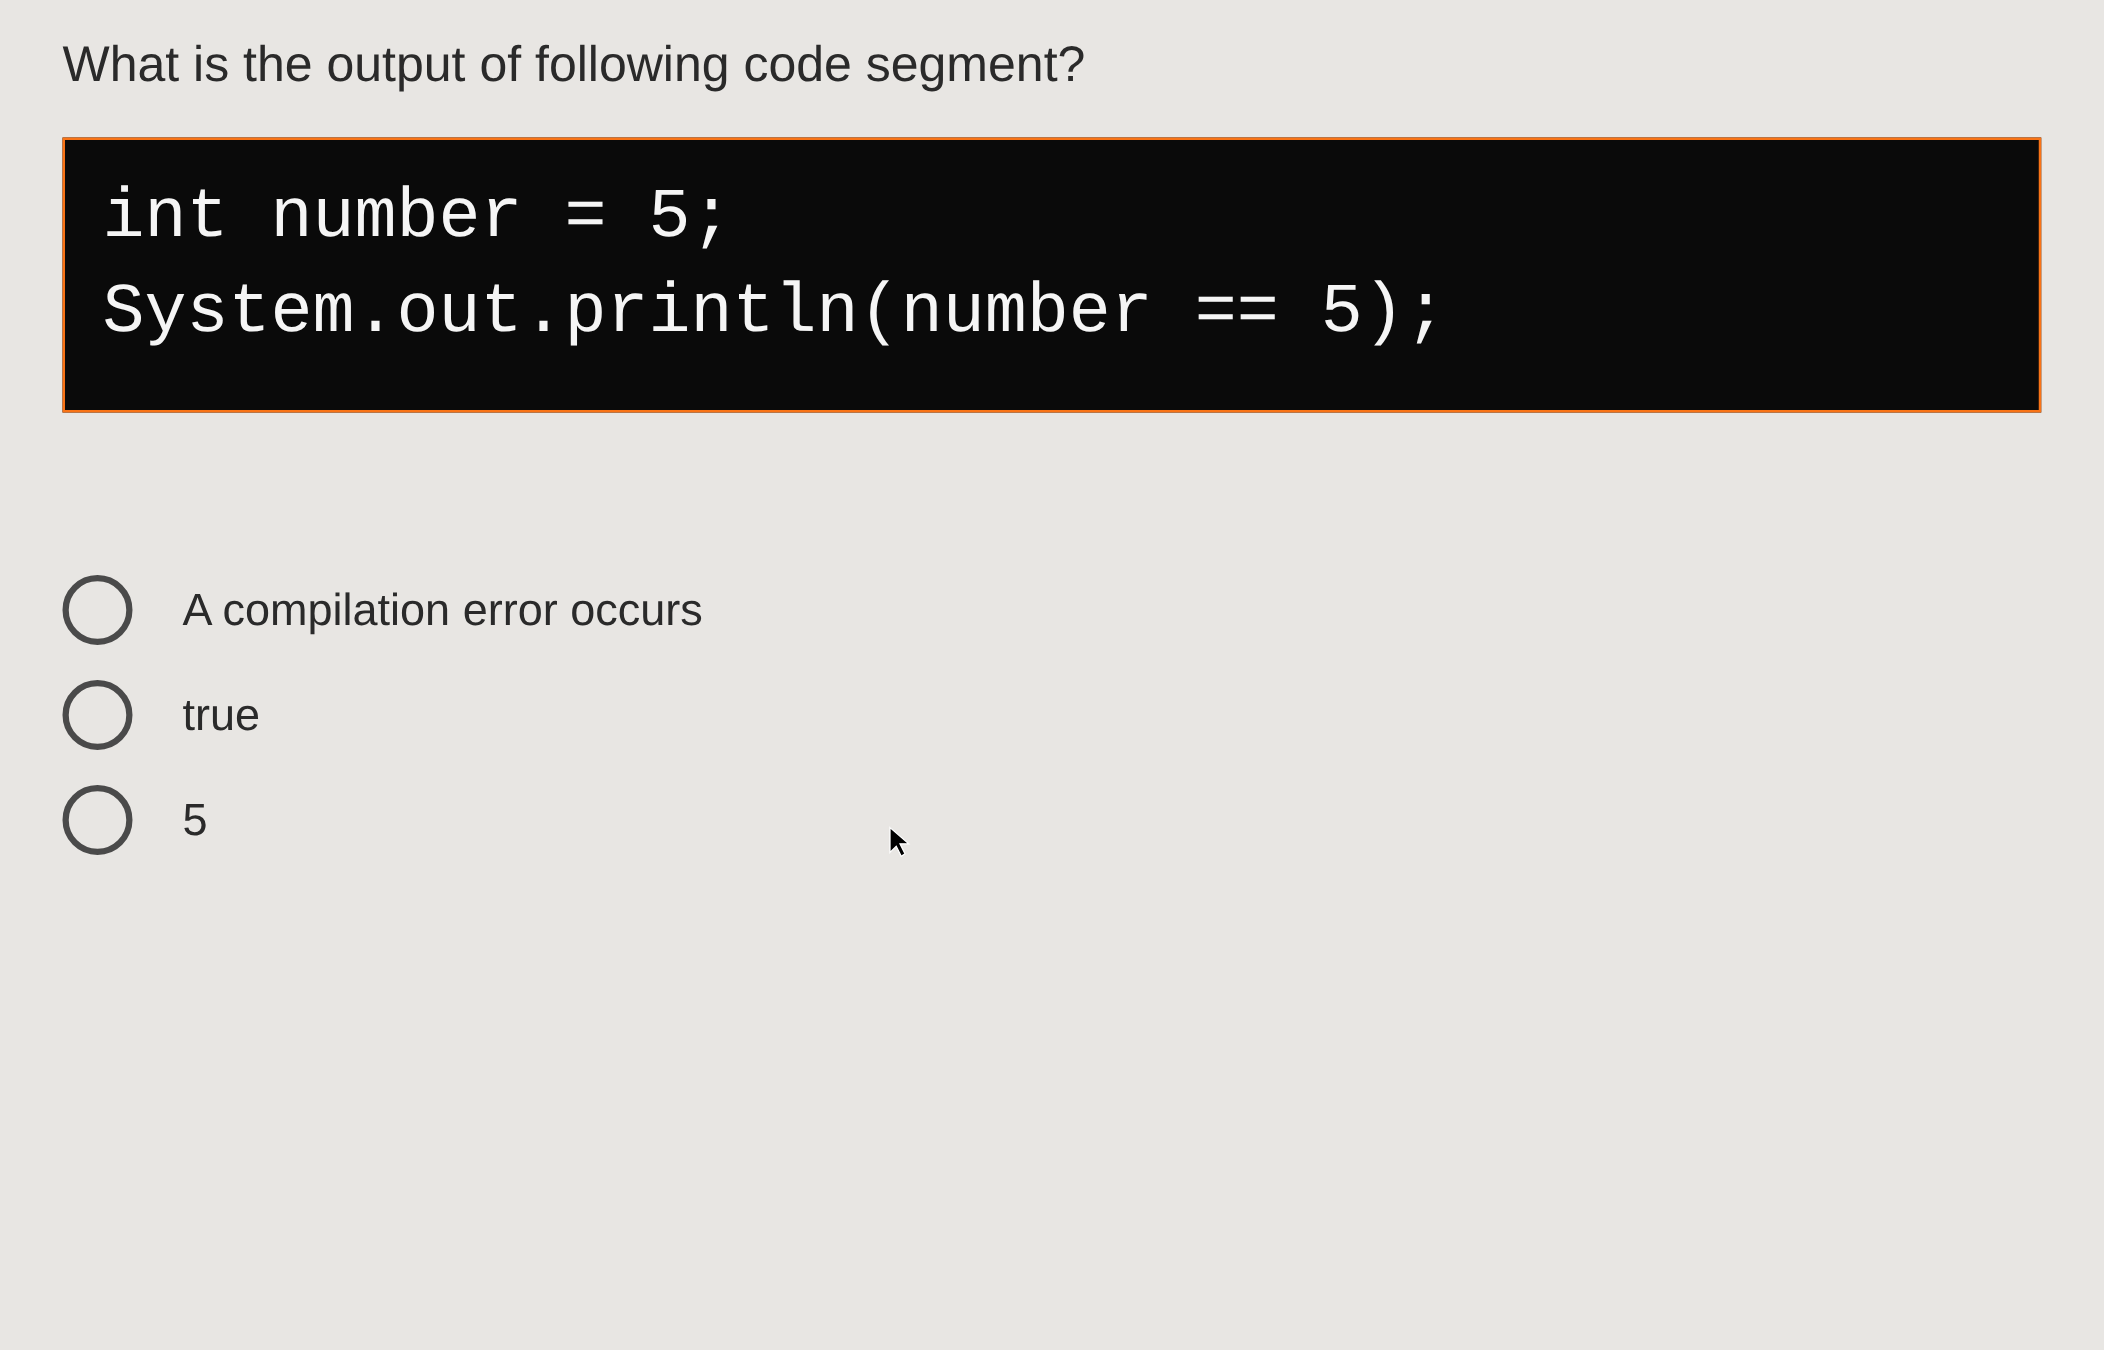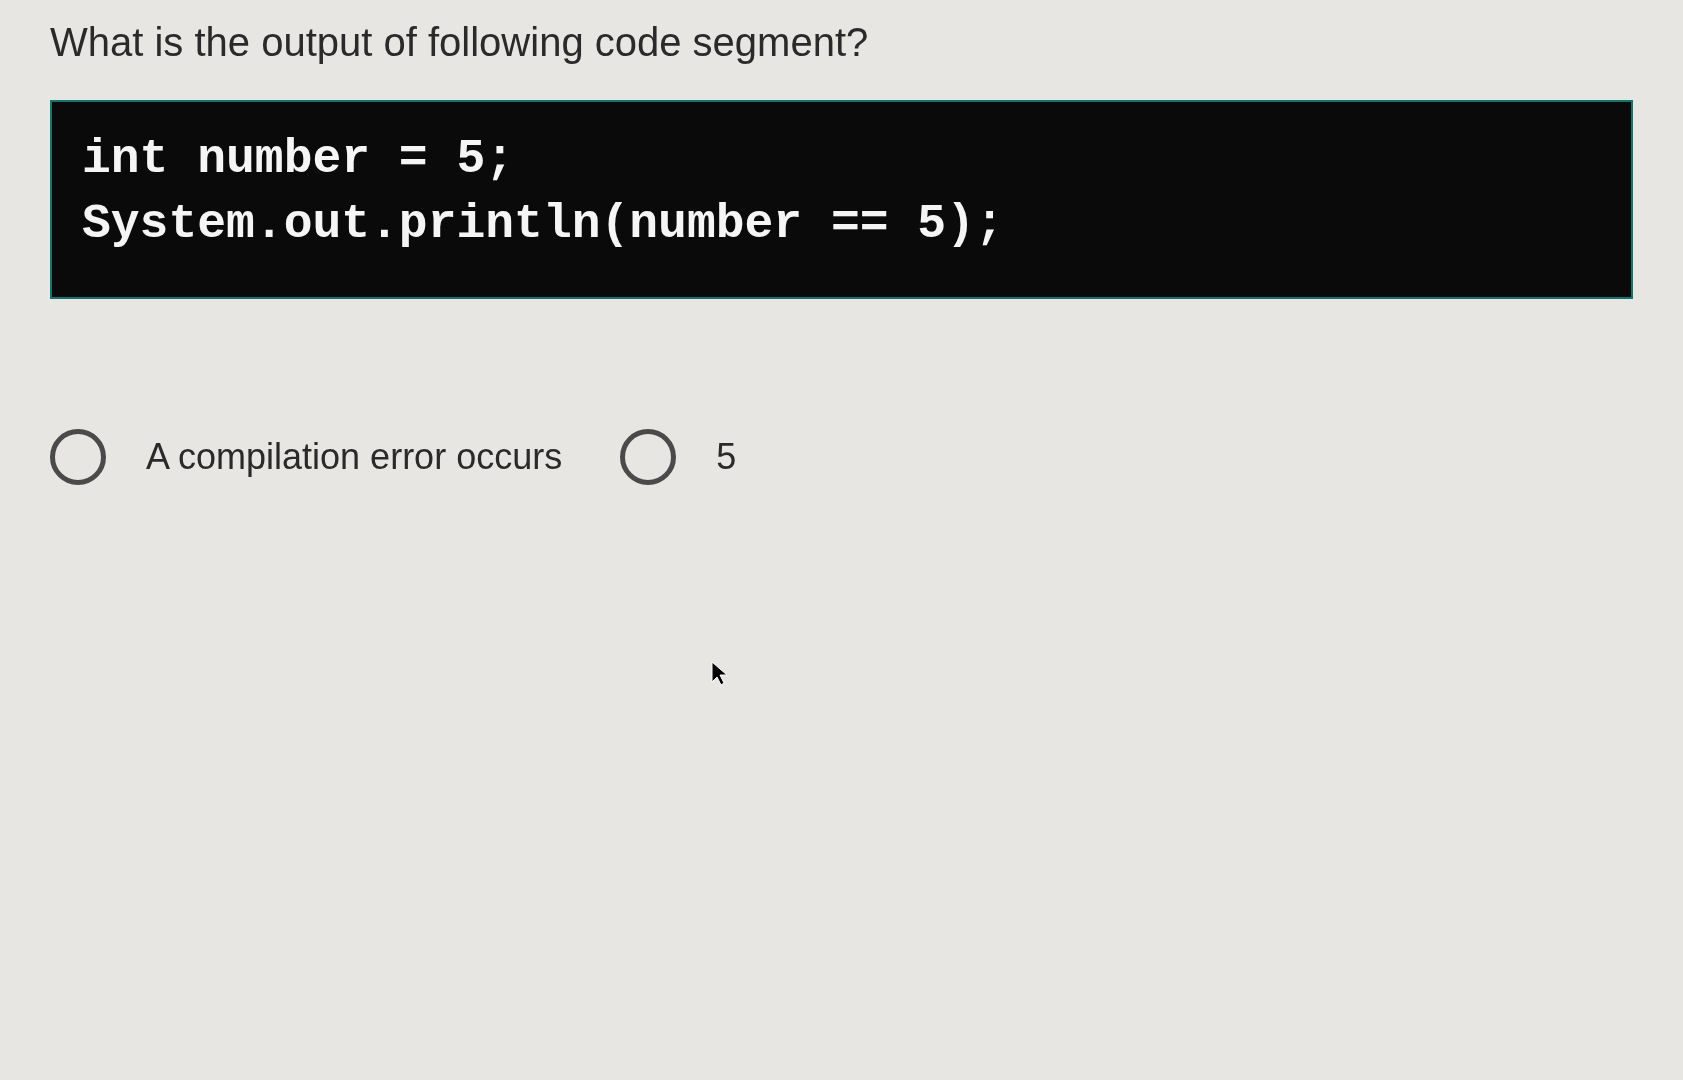--- a/index.html
+++ b/index.html
@@ -12,38 +12,39 @@
       height: 1080px;
       background: #e8e6e3;
       font-family: -apple-system, BlinkMacSystemFont, "Segoe UI", Arial, sans-serif;
       padding: 20px 50px;
       position: relative;
     }
     .question-text {
       font-size: 40px;
       color: #2a2a2a;
       margin-bottom: 35px;
+      margin-top: 10px;
       font-weight: 400;
     }
     .code-block {
       background: #0a0a0a;
       color: #f5f5f5;
       font-family: "Courier New", Courier, monospace;
-      font-size: 48px;
-      font-weight: bold;
+      font-size: 56px;
+      font-weight: normal;
       padding: 25px 30px 40px 30px;
       line-height: 1.35;
       margin-bottom: 130px;
-      border: 2px solid #0f766e;
+      border: 2px solid #f97316;
       white-space: pre;
     }
     .options {
       display: flex;
-      flex-direction: row;
-      gap: 58px;
+      flex-direction: column;
+      gap: 28px;
       padding-left: 0px;
     }
     .option {
       display: flex;
       align-items: center;
       gap: 40px;
       cursor: pointer;
     }
     .radio-circle {
       width: 56px;
@@ -75,19 +76,23 @@
 <div class="code-block">int number = 5;
 System.out.println(number == 5);</div>
 
 <div class="options">
   <div class="option">
     <div class="radio-circle"></div>
     <div class="option-label">A compilation error occurs</div>
   </div>
   <div class="option">
     <div class="radio-circle"></div>
+    <div class="option-label">true</div>
+  </div>
+  <div class="option">
+    <div class="radio-circle"></div>
     <div class="option-label">5</div>
   </div>
 </div>
 
 <svg class="cursor" viewBox="0 0 20 28">
   <path d="M 2 2 L 2 22 L 7 17 L 11 25 L 14 23 L 10 15 L 17 15 Z" fill="#000" stroke="#fff" stroke-width="1"></path>
 </svg>
 
 </body></html>

